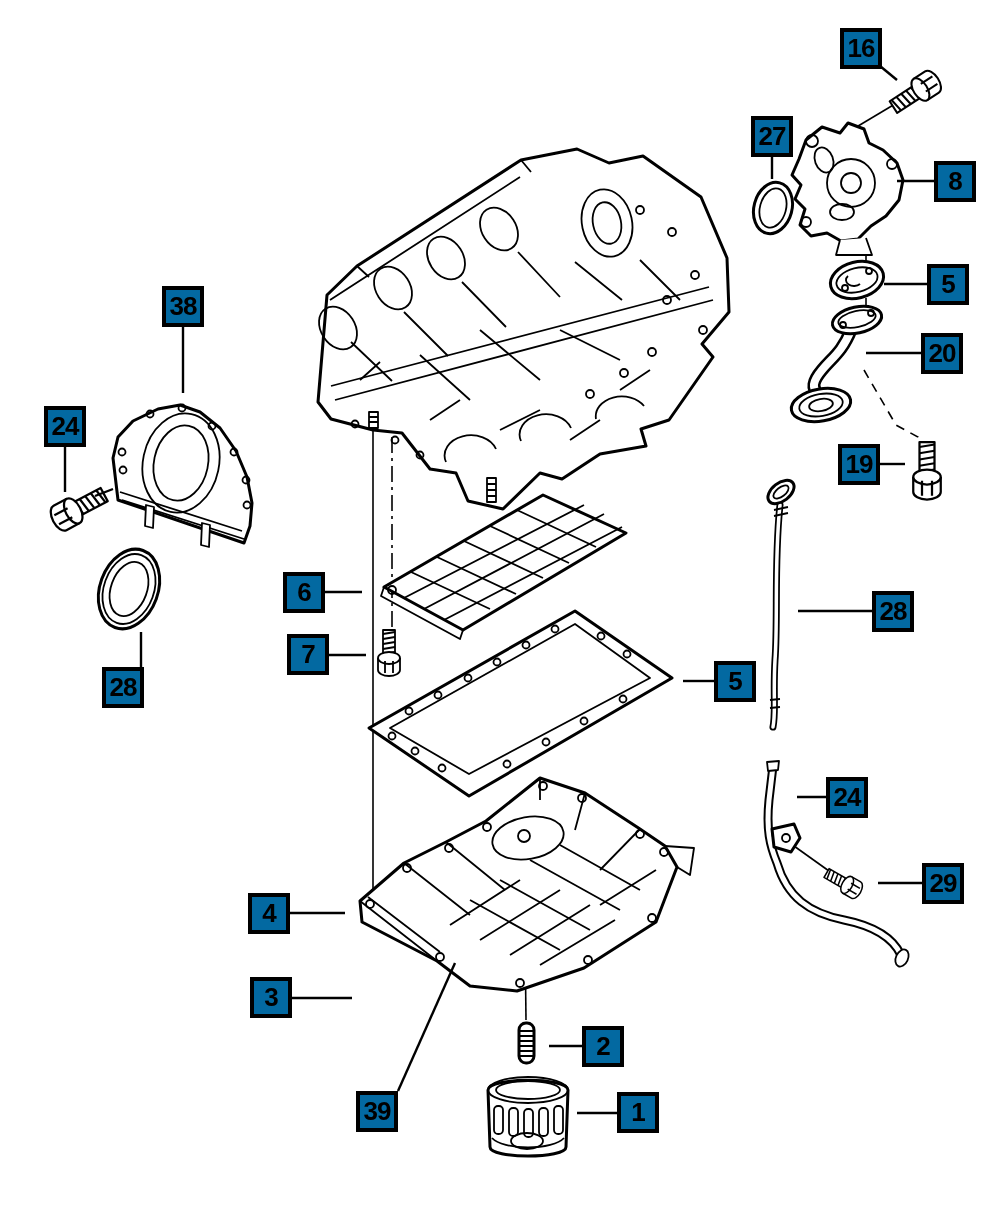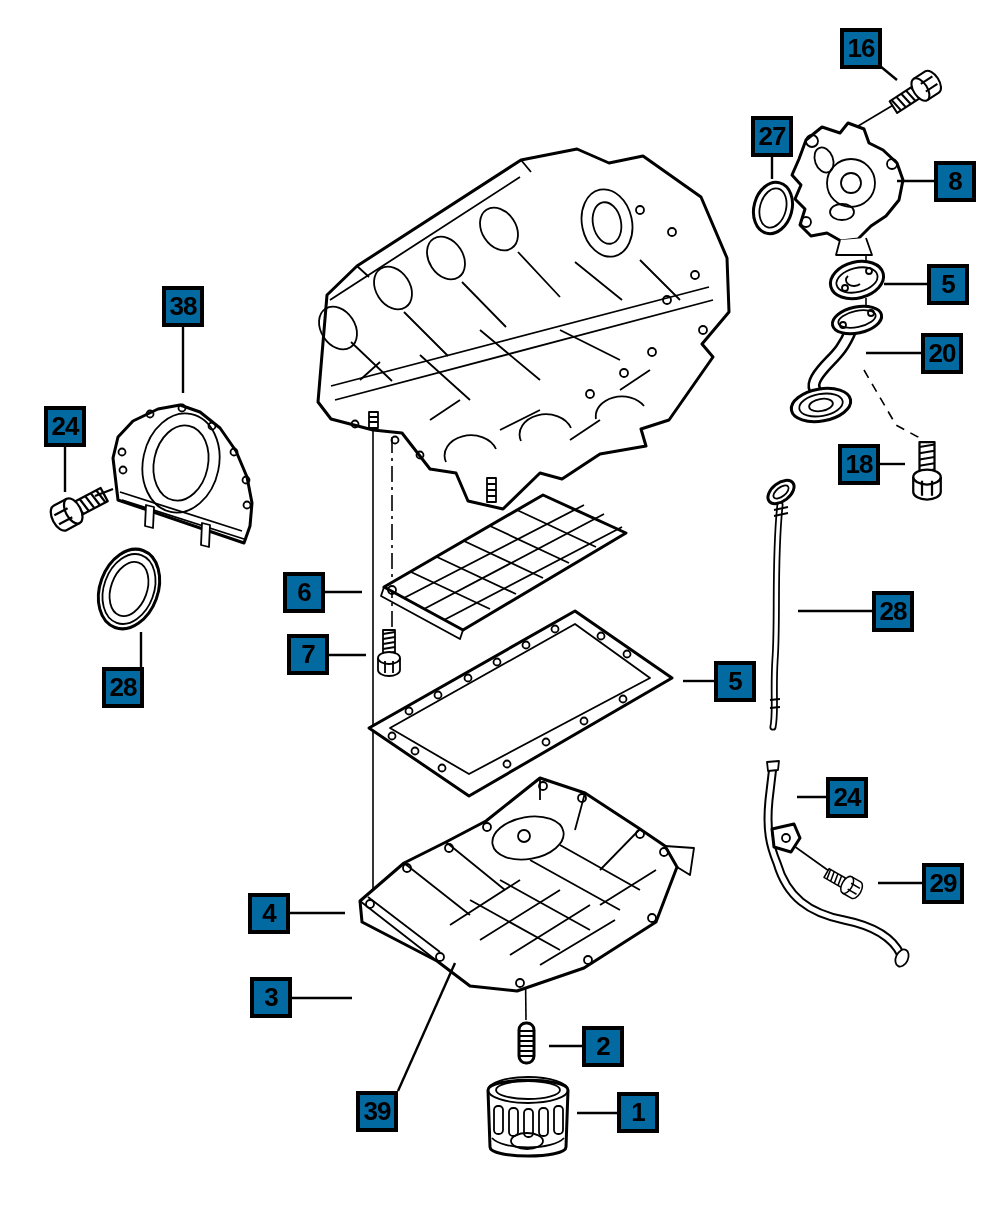--- a/index.html
+++ b/index.html
@@ -275,21 +275,21 @@
   <div class="callout" style="left:617px;top:1092px">1</div>
   <div class="callout" style="left:582px;top:1026px">2</div>
   <div class="callout" style="left:250px;top:977px">3</div>
   <div class="callout" style="left:248px;top:893px">4</div>
   <div class="callout" style="left:714px;top:661px">5</div>
   <div class="callout" style="left:283px;top:572px">6</div>
   <div class="callout" style="left:287px;top:634px">7</div>
   <div class="callout" style="left:934px;top:161px">8</div>
   <div class="callout" style="left:840px;top:28px">16</div>
   <div class="callout" style="left:927px;top:264px">5</div>
-  <div class="callout" style="left:838px;top:444px">18</div>
+  <div class="callout" style="left:838px;top:444px">19</div>
   <div class="callout" style="left:921px;top:333px">20</div>
   <div class="callout" style="left:162px;top:286px">38</div>
   <div class="callout" style="left:44px;top:406px">24</div>
   <div class="callout" style="left:872px;top:591px">28</div>
   <div class="callout" style="left:826px;top:777px">24</div>
   <div class="callout" style="left:922px;top:863px">29</div>
   <div class="callout" style="left:751px;top:116px">27</div>
   <div class="callout" style="left:102px;top:667px">28</div>
   <div class="callout" style="left:356px;top:1091px">39</div>
 </div>

